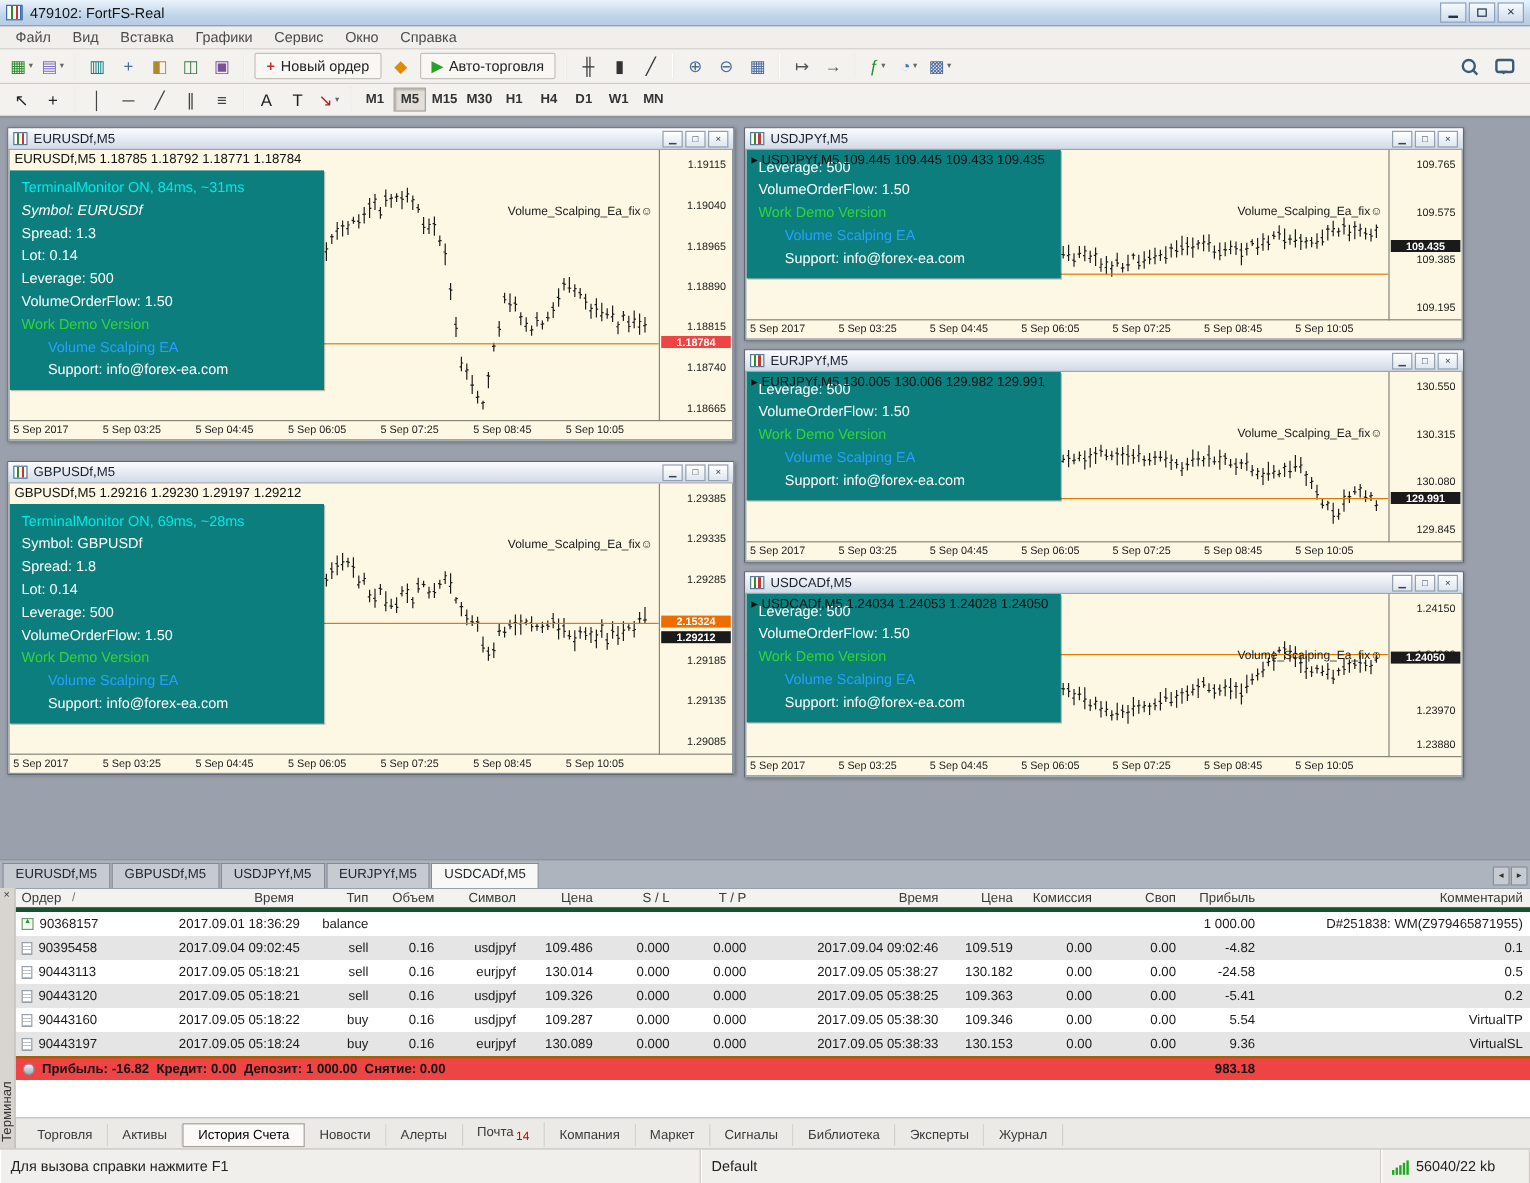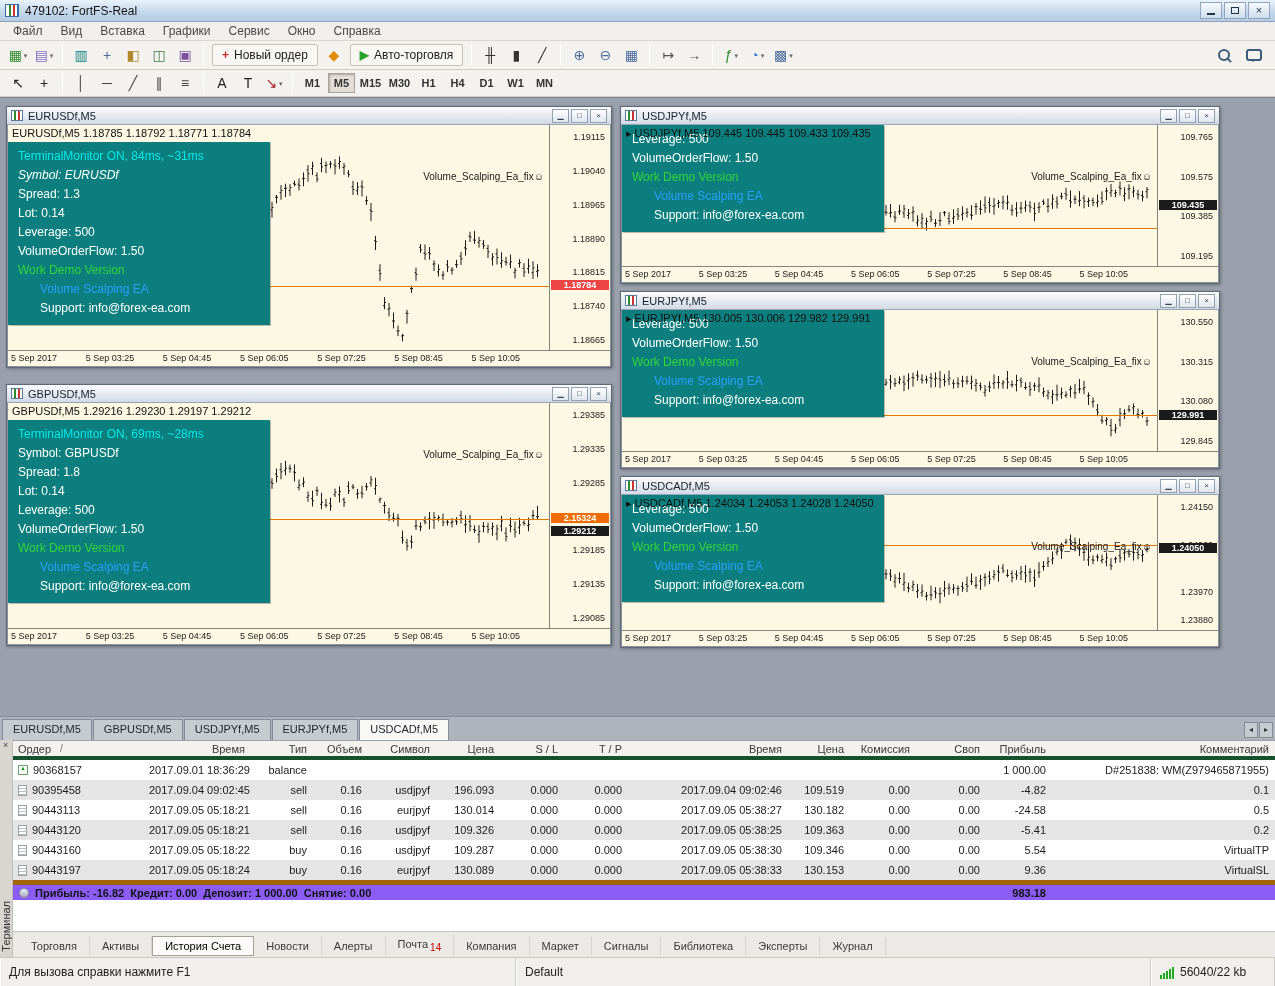--- a/index.html
+++ b/index.html
@@ -72,33 +72,33 @@
 .thead,.trow{display:grid;grid-template-columns:130px 108px 62px 55px 68px 64px 64px 64px 160px 62px 66px 70px 66px 1fr;align-items:center;font-size:11px;color:#1b1b1b;}
 .thead{height:19px;background:#f4f2ef;border-bottom:4px solid #14532d;color:#3a3a3a;}
 .trow{height:20px;background:#fff;}
 .trow.alt{background:#e5e5e5;}
 .tcell{padding:0 6px;text-align:right;white-space:nowrap;overflow:hidden;}
 .tcell.first{text-align:left;display:flex;align-items:center;gap:5px;padding-left:5px;}
 .sortg{font-size:10px;color:#777;margin-left:4px;}
 .ic-bal{width:10px;height:10px;border:1px solid #6aa06a;background:#fff;position:relative;flex:0 0 10px;}
 .ic-bal::before{content:"▲";position:absolute;left:1px;top:-1px;font-size:6px;color:#1e9e1e;}
 .ic-doc{width:9px;height:11px;border:1px solid #99a0a8;background:repeating-linear-gradient(#fff 0 2px,#b9bfc6 2px 3px);flex:0 0 9px;}
-.tsummary{margin-left:13px;height:20px;background:#8b5cf6;border-top:5px solid #a16207;display:grid;grid-template-columns:1fr 66px 223px;align-items:center;font-weight:bold;font-size:11px;color:#141414;}
+.tsummary{margin-left:13px;height:20px;background:#ef4444;border-top:2px solid #a16207;display:grid;grid-template-columns:1fr 66px 223px;align-items:center;font-weight:bold;font-size:11px;color:#141414;}
 .ts-left{display:flex;align-items:center;gap:6px;padding-left:6px;white-space:pre;}
 .ic-sum{width:10px;height:10px;border-radius:50%;border:1px solid #8a8f98;background:linear-gradient(#eef,#aab);flex:0 0 10px;}
 .ts-balance{text-align:right;padding-right:6px;}
 
 
 .bottom-tabs{position:absolute;top:931px;left:13px;right:0;height:26px;background:#eceae6;border-top:1px solid #c6c3bd;display:flex;align-items:center;padding:2px 4px 0 6px;}
 .btab{padding:3px 12px;font-size:11px;color:#3a3a3a;border-right:1px solid #d6d3ce;white-space:nowrap;position:relative;}
 .btab.active{background:#fbfaf8;border:1px solid #a5a199;color:#000;}
 .badge{color:#cc0000;font-size:10px;margin-left:2px;vertical-align:sub;}
 .statusbar{position:absolute;top:957px;left:0;right:0;height:29px;background:#f1efec;border-top:1px solid #cac7c1;display:flex;align-items:stretch;font-size:12px;color:#222;}
 .sb-sec{display:flex;align-items:center;padding:0 9px;border-right:1px solid #cfccc6;box-shadow:inset 1px 0 0 #fff;white-space:nowrap;}
-.sb-help{width:516px;}
+.sb-help{width:584px;}
 .sb-mid{flex:1;}
 .sb-net{width:124px;gap:6px;}
 .bars{display:inline-flex;align-items:flex-end;gap:1px;height:13px;}
 .bars span{width:2px;background:#1faa1f;display:inline-block;}
 </style>
 </head>
 <body>
 
 <div id="app">
 
@@ -478,21 +478,21 @@
         </div>
         <div class="trow alt">
           <span class="tcell first">
             <span class="ic-doc"></span>
             <span>90395458</span>
           </span>
           <span class="tcell">2017.09.04 09:02:45</span>
           <span class="tcell">sell</span>
           <span class="tcell">0.16</span>
           <span class="tcell">usdjpyf</span>
-          <span class="tcell">196.093</span>
+          <span class="tcell">109.486</span>
           <span class="tcell">0.000</span>
           <span class="tcell">0.000</span>
           <span class="tcell">2017.09.04 09:02:46</span>
           <span class="tcell">109.519</span>
           <span class="tcell">0.00</span>
           <span class="tcell">0.00</span>
           <span class="tcell">-4.82</span>
           <span class="tcell">0.1</span>
         </div>
         <div class="trow">

